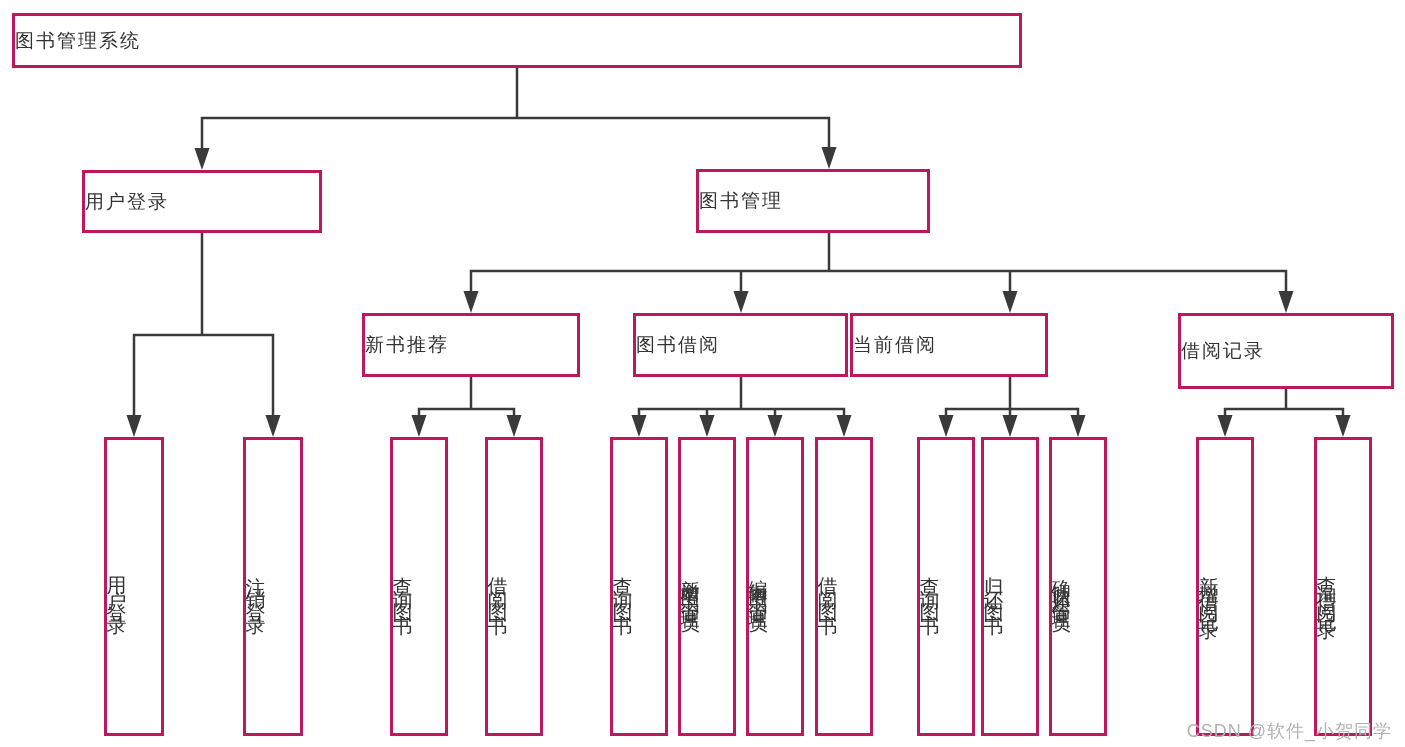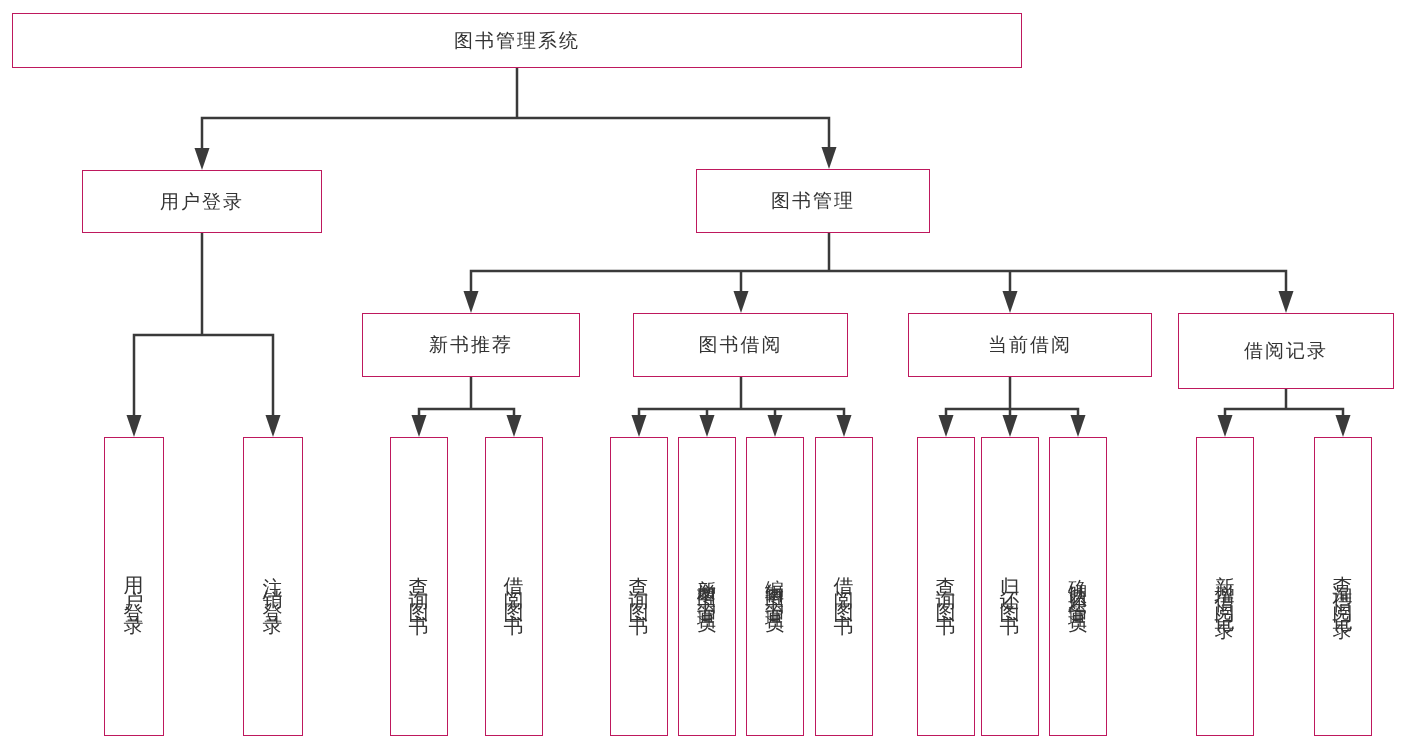--- a/index.html
+++ b/index.html
@@ -3,22 +3,22 @@
 <meta charset="utf-8">
 <style>
   html,body{margin:0;padding:0;background:#fff;}
   .canvas{
     position:relative;width:1405px;height:747px;background:#ffffff;
     font-family:"Liberation Sans","DejaVu Sans",sans-serif;
     color:#333;overflow:hidden;
   }
   svg.connectors{position:absolute;left:0;top:0;}
   .box{
-    position:absolute;background:#ffffff;border:1px solid #be185d;
-    box-sizing:border-box;display:flex;align-items:center;justify-content:center;
+    position:absolute;background:#ffffff;border:3px solid #be185d;
+    box-sizing:border-box;display:flex;align-items:center;
     color:#333;
   }
   .box.h span{font-size:19px;letter-spacing:2px;white-space:nowrap;}
   .box.v span{
     writing-mode:vertical-rl;text-orientation:mixed;
     font-size:20px;letter-spacing:13px;line-height:1;
   }
   .box.v.med span{font-size:20px;letter-spacing:9px;}
   .box.v.tight span{font-size:19px;letter-spacing:5px;}
   .watermark{
@@ -91,21 +91,21 @@
   <div class="box h" style="left:696px;top:169px;width:234px;height:64px">
     <span>图书管理</span>
   </div>
 
   <div class="box h" style="left:633px;top:313px;width:215px;height:64px">
     <span>图书借阅</span>
   </div>
   <div class="box h" style="left:362px;top:313px;width:218px;height:64px">
     <span>新书推荐</span>
   </div>
-  <div class="box h" style="left:908px;top:313px;width:244px;height:64px">
+  <div class="box h" style="left:850px;top:313px;width:198px;height:64px">
     <span>当前借阅</span>
   </div>
   <div class="box h" style="left:1178px;top:313px;width:216px;height:76px">
     <span>借阅记录</span>
   </div>
 
   <div class="box v" style="left:104px;top:437px;width:60px;height:299px">
     <span>用户登录</span>
   </div>
   <div class="box v" style="left:243px;top:437px;width:60px;height:299px">
@@ -142,14 +142,15 @@
     <span>确认归还（管理员）</span>
   </div>
 
   <div class="box v med" style="left:1196px;top:437px;width:58px;height:299px">
     <span>新增借阅记录</span>
   </div>
   <div class="box v med" style="left:1314px;top:437px;width:58px;height:299px">
     <span>查询借阅记录</span>
   </div>
 
+  <div class="watermark">CSDN @软件_小贺同学</div>
 
 </div>
 
 </body></html>

